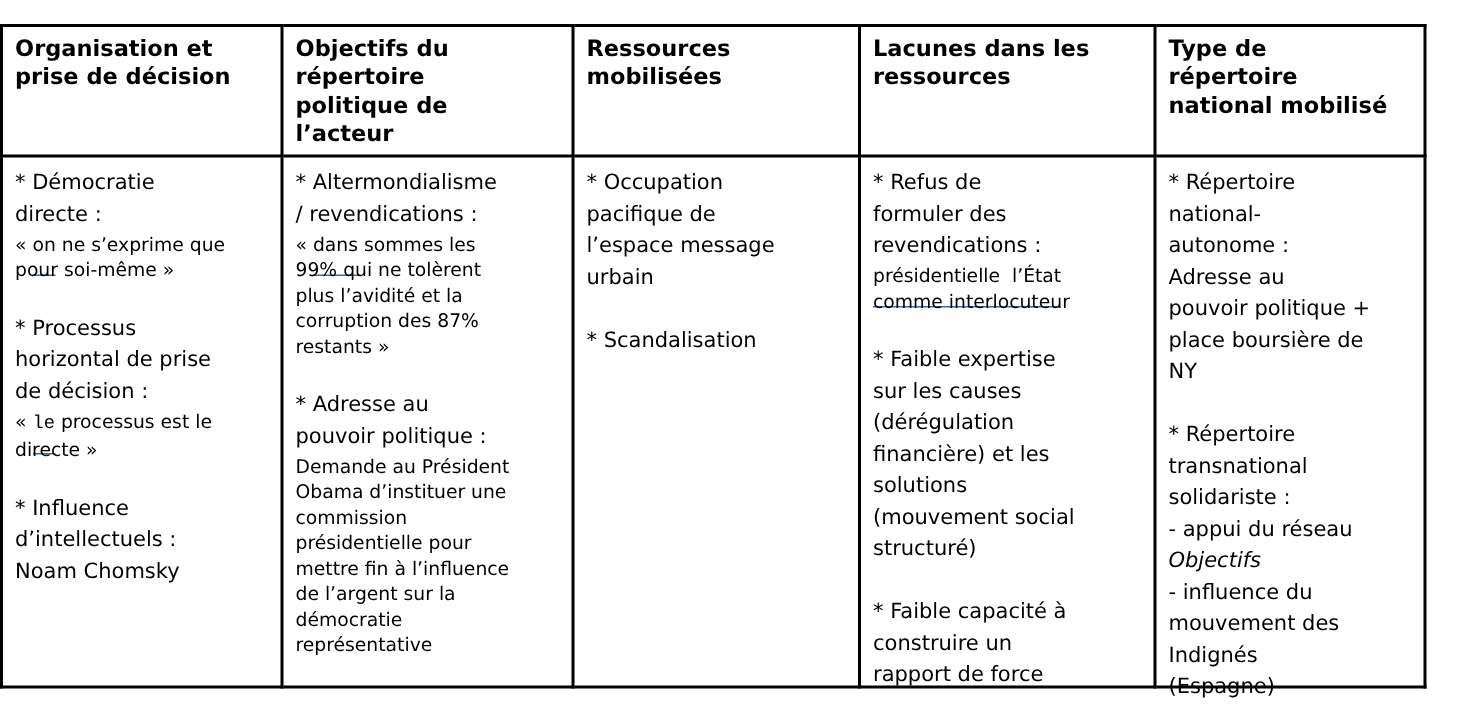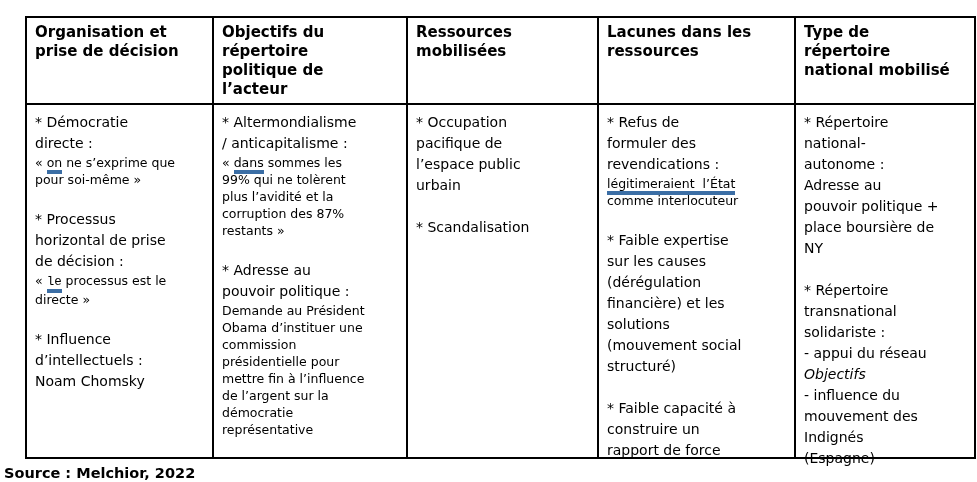--- a/index.html
+++ b/index.html
@@ -15,21 +15,21 @@
     overflow: hidden;
   }
   .doc {
     position: relative;
     width: 977px;
     height: 482px;
   }
   table.rep-table {
     border-collapse: collapse;
     table-layout: fixed;
-    margin: 16px 0 0 25px;
+    margin: 16px 0 0 0;
     background: #ffffff;
   }
   table.rep-table th,
   table.rep-table td {
     border: 2px solid #000000;
     vertical-align: top;
     text-align: left;
     padding: 5px 8px 4px 8px;
   }
   table.rep-table th {
@@ -54,22 +54,22 @@
     line-height: 21px;
   }
   .block.small {
     font-size: 12.5px;
     line-height: 17px;
   }
   .block.gap {
     height: 21px;
   }
   .u {
-    border-bottom: 4px solid #a3a3a3;
-    padding-bottom: 0px;
+    border-bottom: 1px solid #a3a3a3;
+    padding-bottom: 13px;
   }
   .i {
     font-style: italic;
   }
   .source-line {
     margin: 5px 0 0 4px;
     font-size: 14.5px;
     font-weight: bold;
     line-height: 18px;
   }
@@ -119,21 +119,21 @@
 directe »</span></div>
               <div class="block gap"></div>
               <div class="block big"><span>* Influence
 d’intellectuels :
 Noam Chomsky</span></div>
             </div>
           </td>
         <td>
             <div class="cell-inner">
               <div class="block big"><span>* Altermondialisme
-/ anticapitalisme :</span></div>
+/ revendications :</span></div>
               <div class="block small"><span>« </span><span class="u" style="border-bottom-color: rgb(59, 110, 165);">dans</span><span> sommes les
 99% qui ne tolèrent
 plus l’avidité et la
 corruption des 87%
 restants »</span></div>
               <div class="block gap"></div>
               <div class="block big"><span>* Adresse au
 pouvoir politique :</span></div>
               <div class="block small"><span>Demande au Président
 Obama d’instituer une
@@ -142,32 +142,32 @@
 mettre fin à l’influence
 de l’argent sur la
 démocratie
 représentative</span></div>
             </div>
           </td>
         <td>
             <div class="cell-inner">
               <div class="block big"><span>* Occupation
 pacifique de
-l’espace public
+l’espace message
 urbain</span></div>
               <div class="block gap"></div>
               <div class="block big"><span>* Scandalisation</span></div>
             </div>
           </td>
         <td>
             <div class="cell-inner">
               <div class="block big"><span>* Refus de
 formuler des
 revendications :</span></div>
-              <div class="block small"><span class="u" style="border-bottom-color: rgb(59, 110, 165);">légitimeraient  l’État</span><span>
+              <div class="block small"><span class="u" style="border-bottom-color: rgb(59, 110, 165);">présidentielle  l’État</span><span>
 comme interlocuteur</span></div>
               <div class="block gap"></div>
               <div class="block big"><span>* Faible expertise
 sur les causes
 (dérégulation
 financière) et les
 solutions
 (mouvement social
 structuré)</span></div>
               <div class="block gap"></div>
@@ -193,14 +193,13 @@
 </span><span class="i">Objectifs</span><span>
 - influence du
 mouvement des
 Indignés
 (Espagne)</span></div>
             </div>
           </td>
       </tr>
     </tbody>
   </table>
-  <div class="source-line">Source : Melchior, 2022</div>
 </div>
 
 </body></html>

